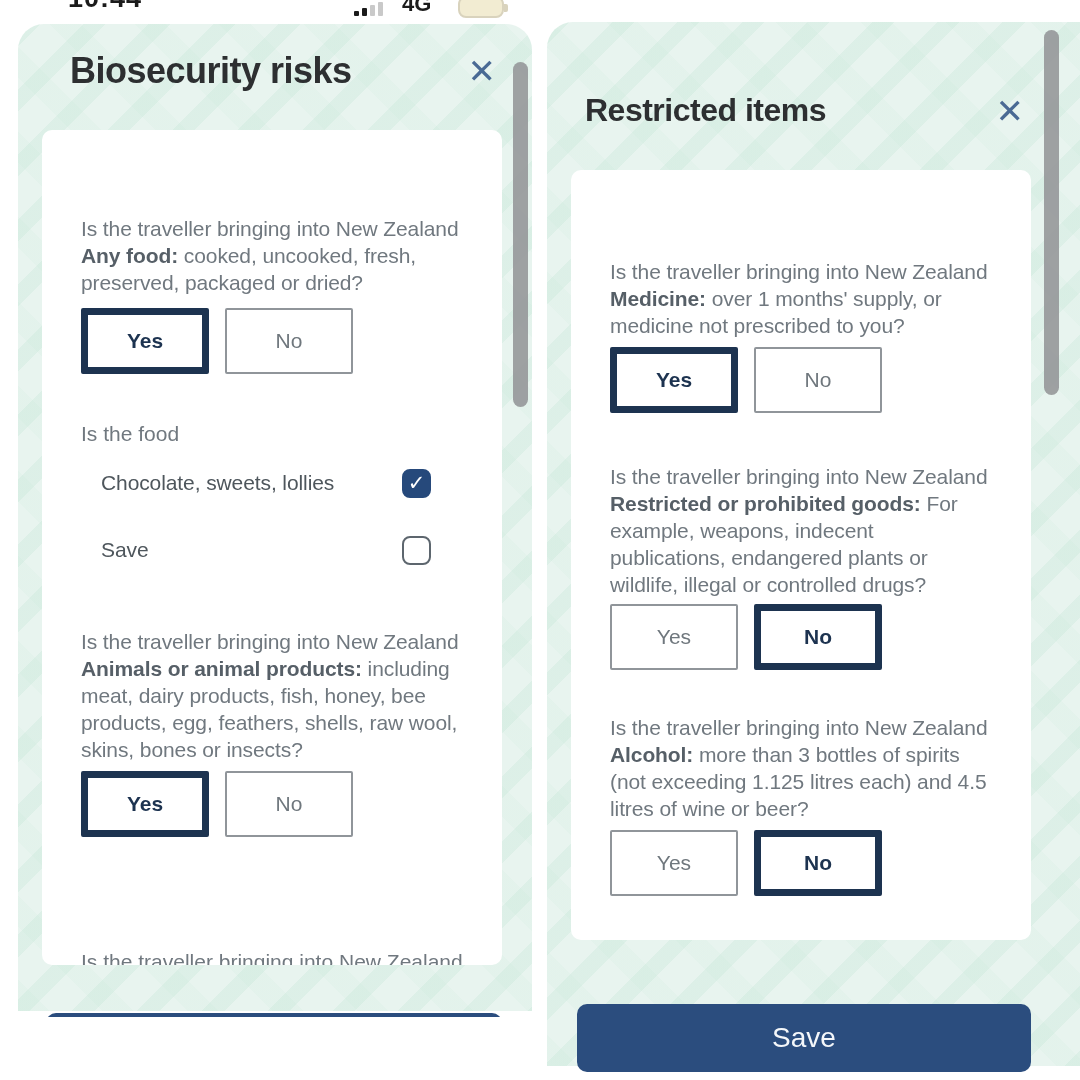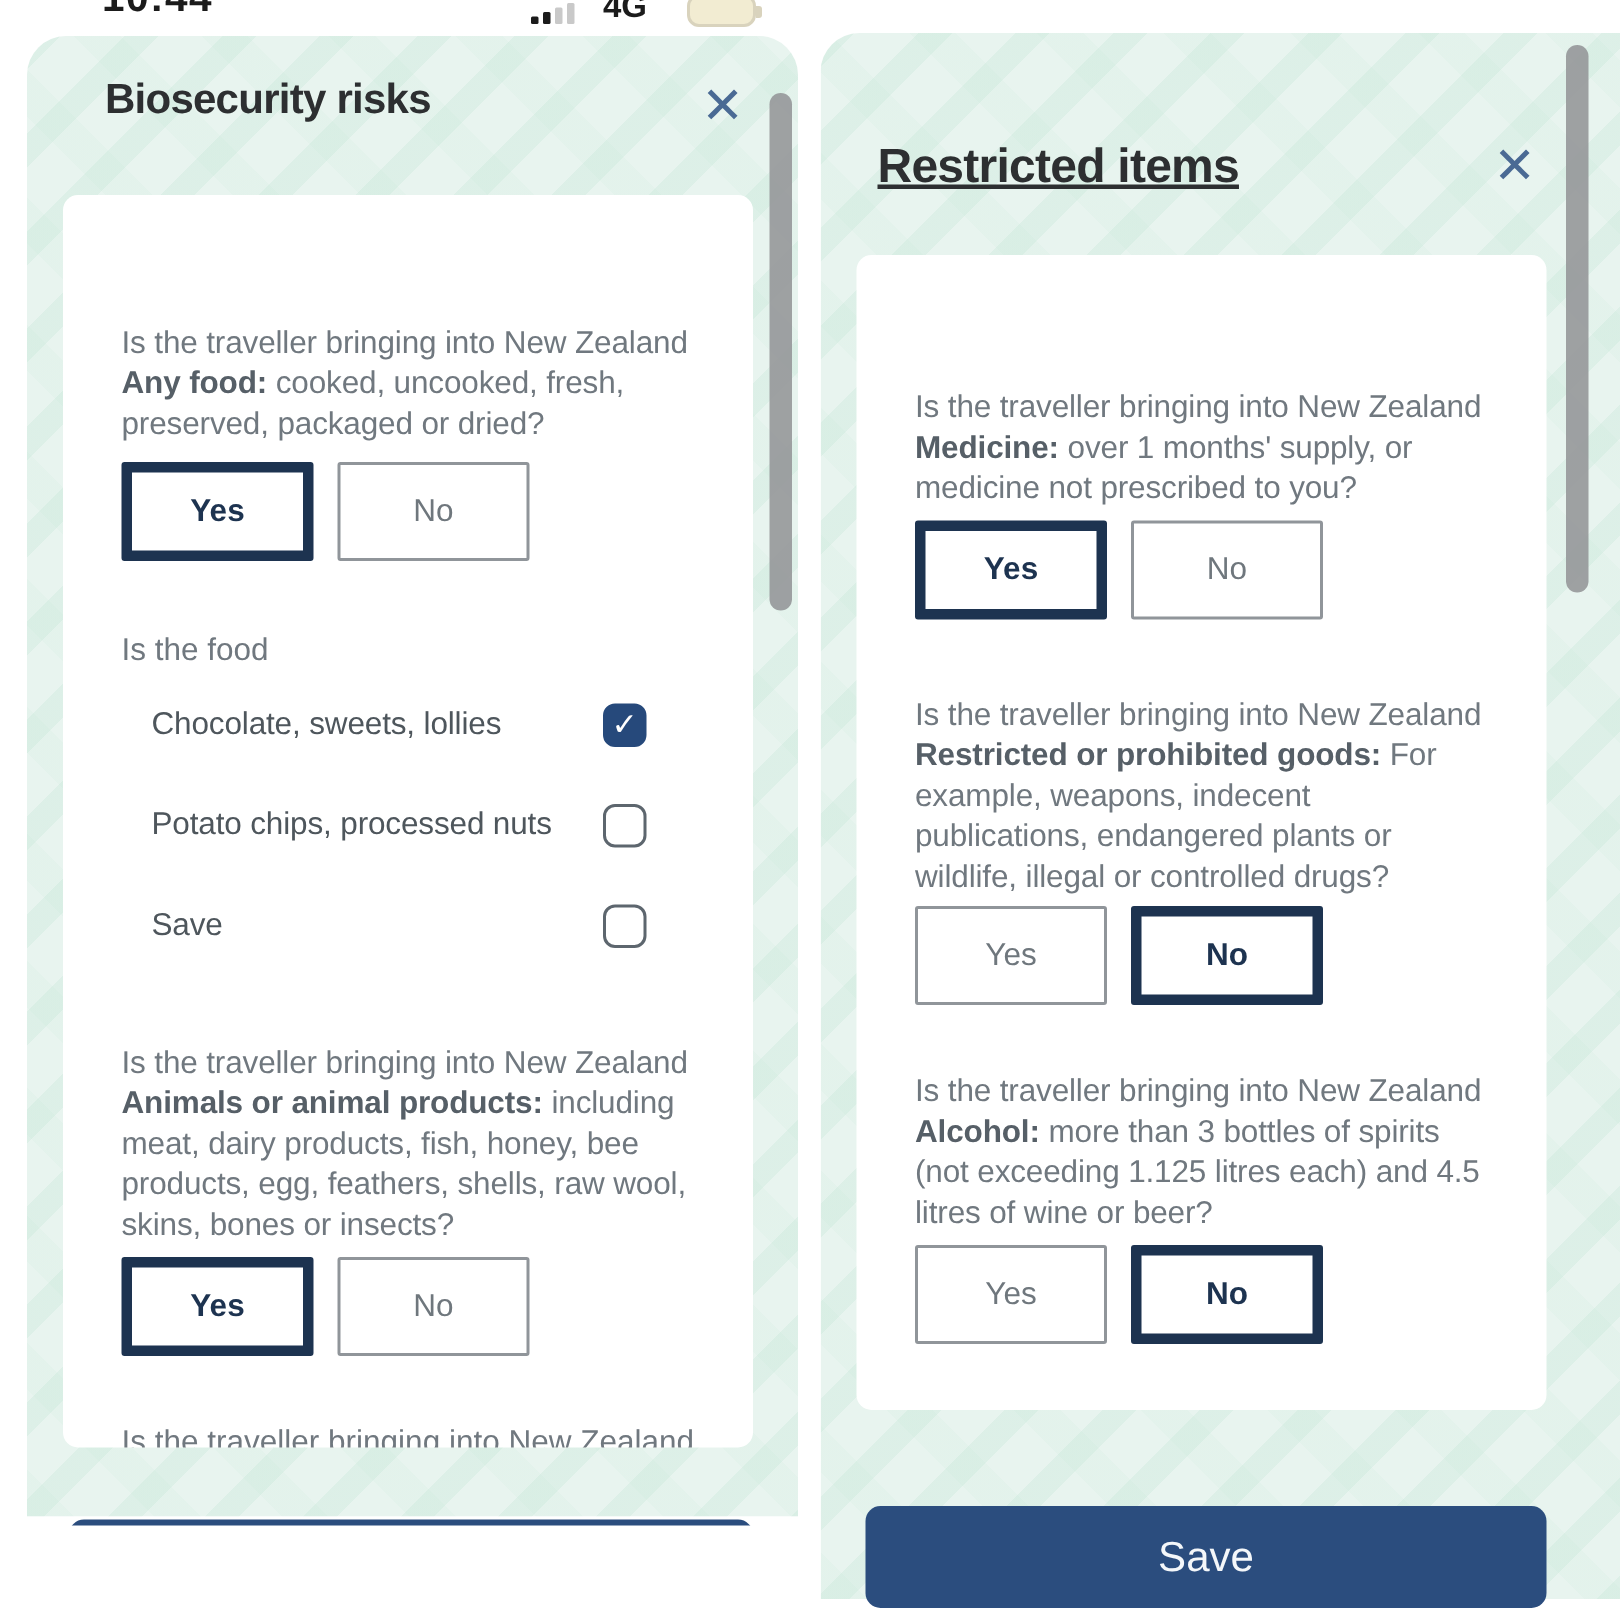--- a/index.html
+++ b/index.html
@@ -32,22 +32,22 @@
   .sig-bars i:nth-child(3){height:11px; background:#c9c9c9;} .sig-bars i:nth-child(4){height:14px; background:#c9c9c9;}
   .net-label { position:absolute; left:48px; top:-9px; font-size:22px; font-weight:bold; color:#1b1b1b; }
   .battery { position:absolute; right:0; top:-4px; width:46px; height:22px;
     border:2px solid #d9d3bd; border-radius:8px; background:#f2ecd2; }
   .battery:after { content:""; position:absolute; right:-6px; top:6px; width:4px; height:8px;
     background:#d9d3bd; border-radius:0 2px 2px 0; }
 
   
   .sheet-header { position:relative; }
   .sheet-title { font-weight:bold; color:#2d2f31; letter-spacing:-0.5px; }
-  .phone-left  .sheet-title { font-size:28px; padding:26px 0 0 52px; }
-  .phone-right .sheet-title { font-size:32px; padding:70px 0 0 38px;text-decoration:underline; }
+  .phone-left  .sheet-title { font-size:36px; padding:26px 0 0 52px; }
+  .phone-right .sheet-title { font-size:32px; padding:70px 0 0 38px; }
   .close-btn { position:absolute; background:none; border:none; cursor:pointer;
     color:#4a6a94; font-size:34px; line-height:1; font-family:"DejaVu Sans", sans-serif; font-weight:200; }
   .phone-left  .close-btn { right:36px; top:30px; }
   .phone-right .close-btn { right:56px; top:72px; }
 
   
   .scrollbar { position:absolute; width:15px; border-radius:8px; background:#97999b; opacity:0.92; }
   .phone-left  .scrollbar { right:4px;  top:38px; height:345px; }
   .phone-right .scrollbar { right:21px; top:8px;  height:365px; }
 
@@ -144,26 +144,20 @@
         <p class="group-label">Is the food</p>
         <div class="options">
 
           <div class="option-row">
             <span class="option-label">Chocolate, sweets, lollies</span>
             <span class="checkbox checked">
               <span class="glyph">✓</span>
             </span>
           </div>
 
-          <div class="option-row">
-            <span class="option-label">Potato chips, processed nuts</span>
-            <span class="checkbox">
-              
-            </span>
-          </div>
 
           <div class="option-row">
             <span class="option-label">Save</span>
             <span class="checkbox">
               
             </span>
           </div>
         </div>
 
         <div class="question q2">

